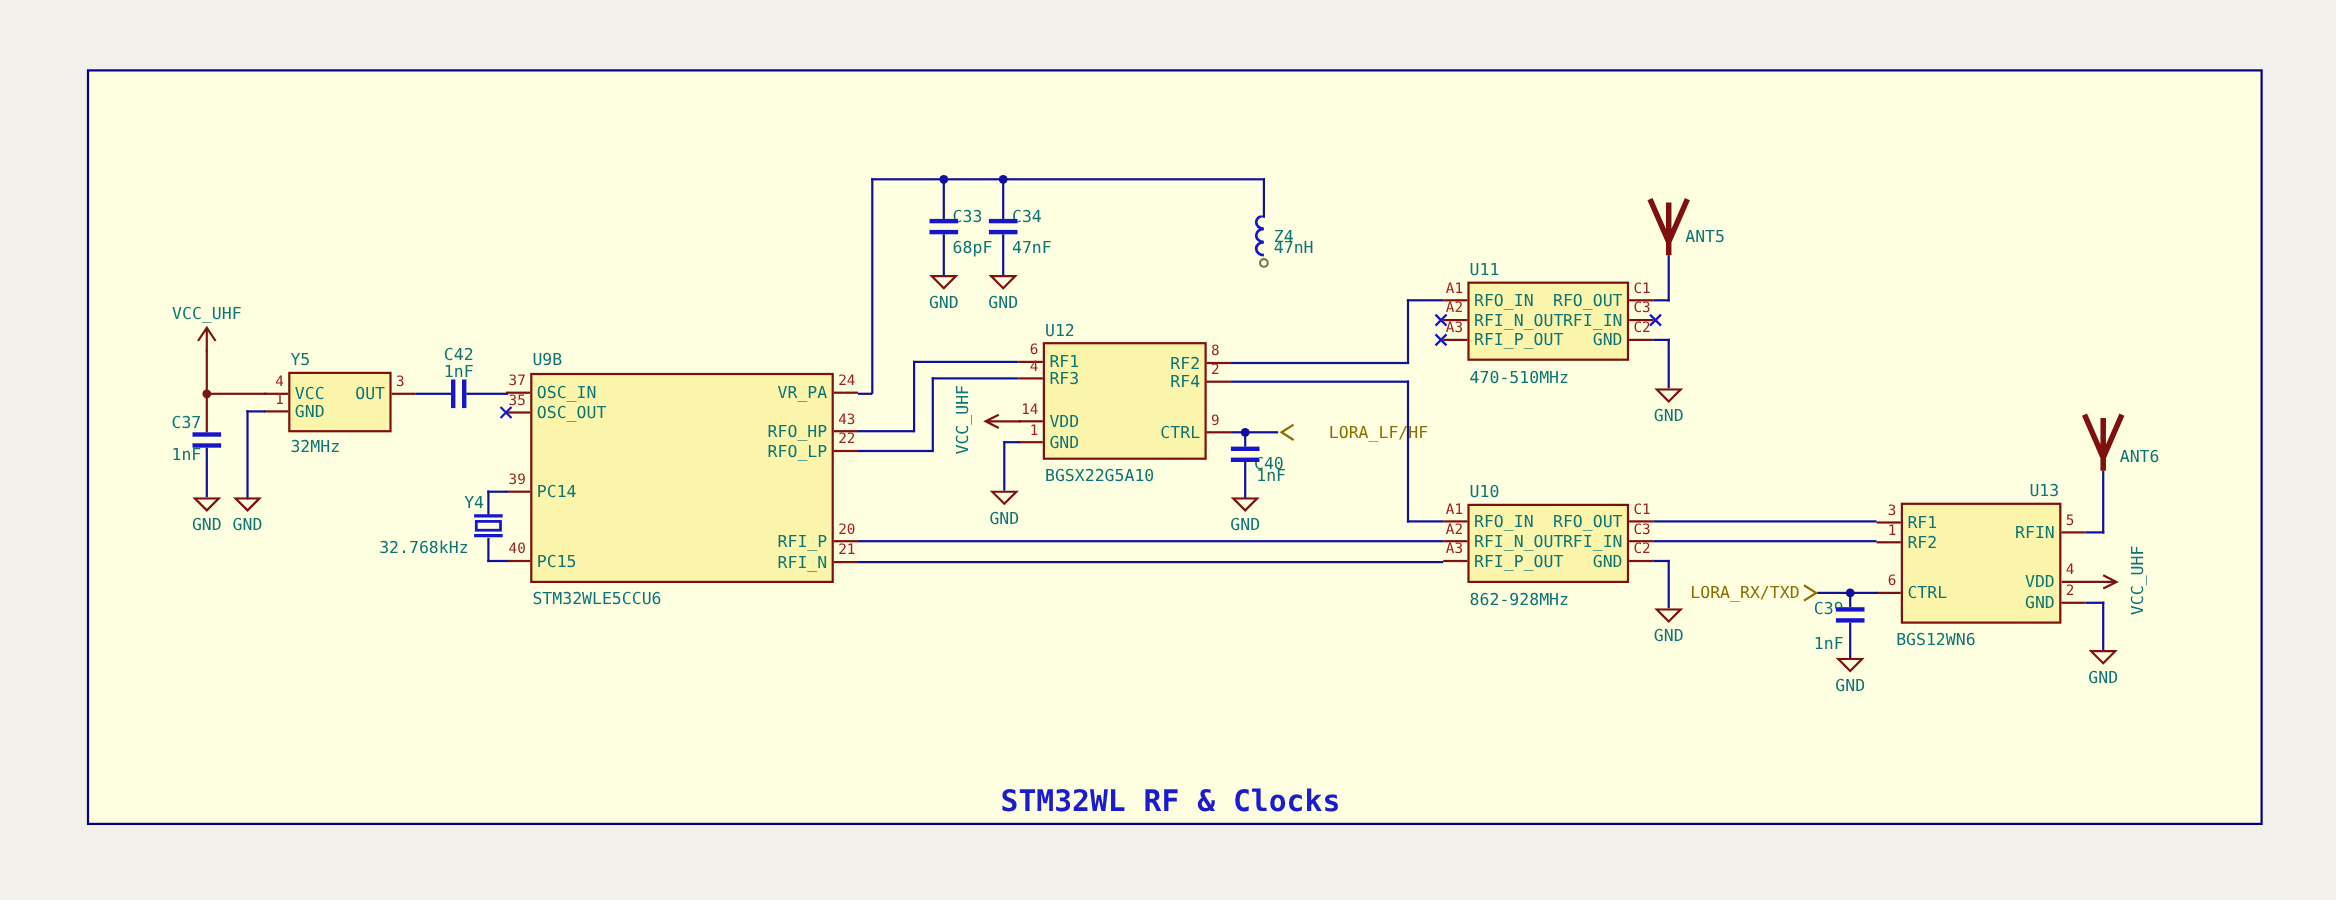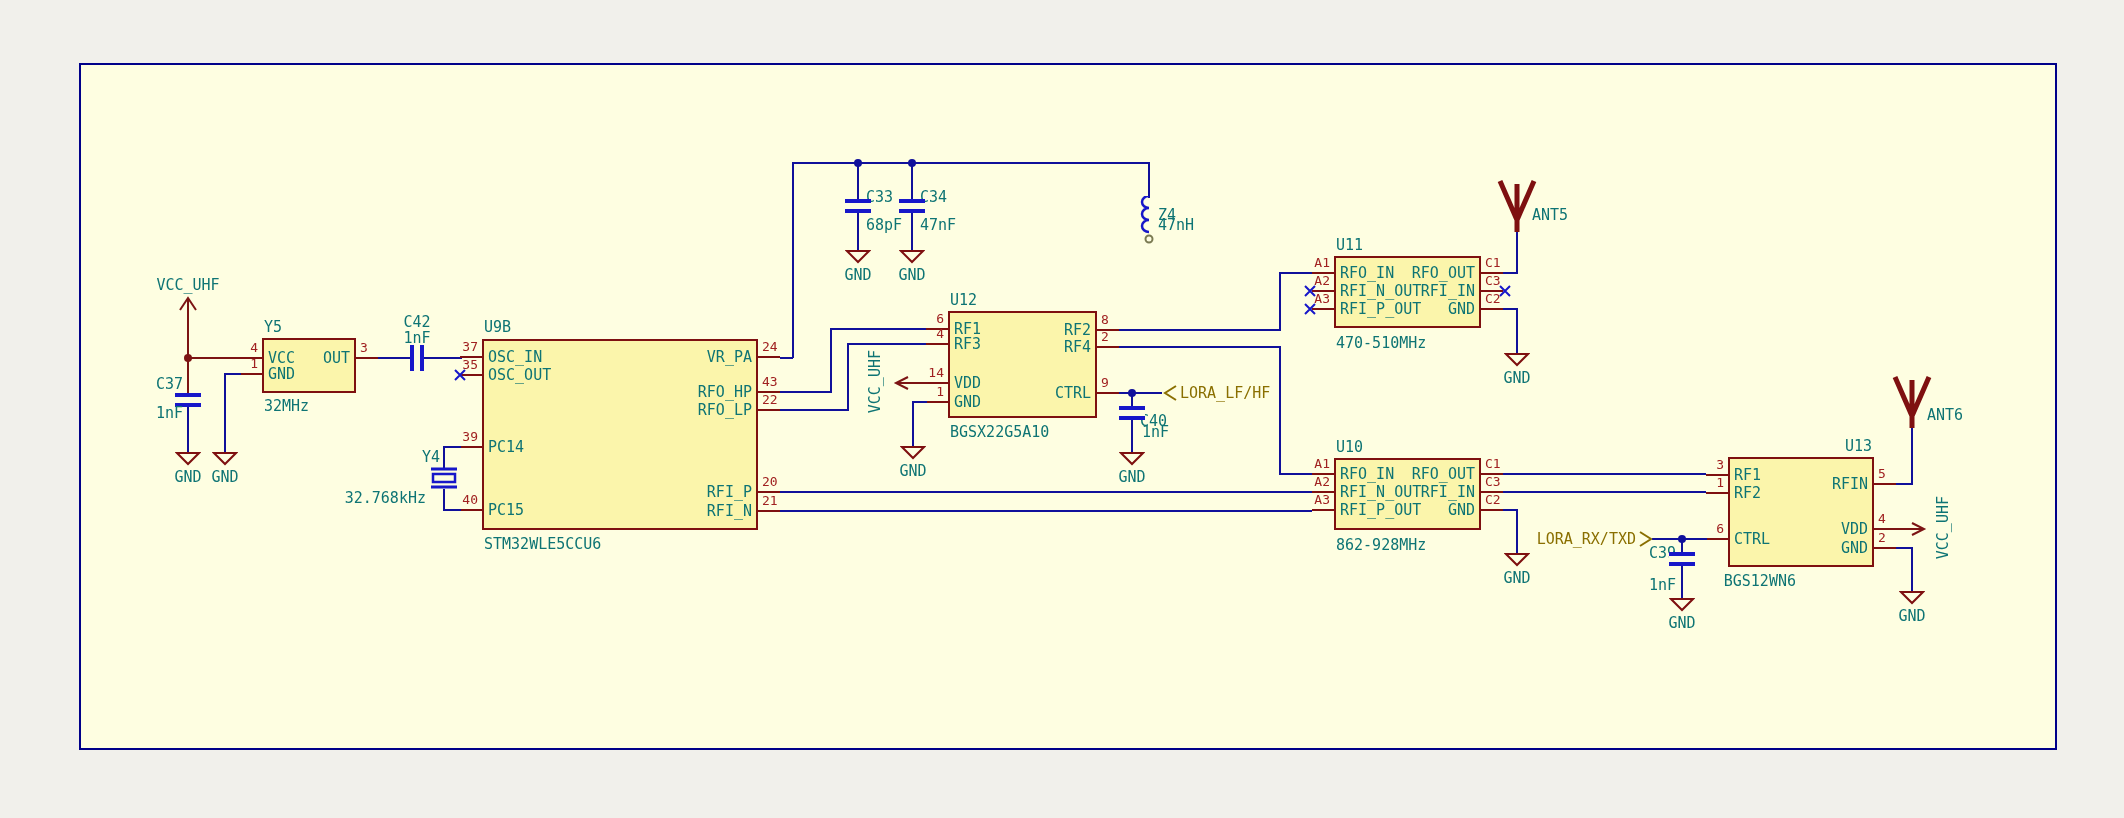--- a/index.html
+++ b/index.html
@@ -22,20 +22,21 @@
   .vt{position:absolute;white-space:nowrap;font:15px/18px "DejaVu Sans Mono",monospace;color:#0e7474;writing-mode:vertical-rl;transform:rotate(180deg)}
   .olab{position:absolute;white-space:nowrap;font:15px/18px "DejaVu Sans Mono",monospace;color:#8a6f00}
   .title{position:absolute;font:bold 27px/30px "DejaVu Sans Mono",monospace;color:#1b1bd0;transform:translateX(-50%)}
 </style>
 </head>
 <body>
 
 <div id="canvas">
 <div class="sheet"></div>
 
+<div class="title" style="left:1064px;top:714px">STM32WL RF &amp; Clocks</div>
 
 <div class="t ca" style="left:188px;top:276px">VCC_UHF</div>
 <svg class="sv" style="left:177px;top:296px" width="22" height="26">
       <path d="M11,24 L11,4 M3,14 L11,2 L19,14" stroke="#7c1414" stroke-width="2" fill="none"></path>
     </svg>
 <div class="w red" style="left:187px;top:318px;width:2px;height:76px"></div>
 <div class="w red" style="left:187px;top:357px;width:55px;height:2px"></div>
 <div class="dot red" style="left:184px;top:354px"></div>
 
 <div class="t ra" style="left:183px;top:375px">C37</div>
@@ -208,21 +209,21 @@
 <div class="caph" style="left:1119px;top:406px"></div>
 <div class="t" style="left:1142px;top:423px">1nF</div>
 <div class="w" style="left:1131px;top:420px;width:2px;height:33px"></div>
 <svg class="sv" style="left:1119px;top:452px" width="26" height="14">
       <polygon points="2,1 24,1 13,12" stroke="#7e1010" stroke-width="2" fill="none"></polygon>
     </svg>
 <div class="t ca" style="left:1132px;top:468px">GND</div>
 <svg class="sv" style="left:1162px;top:384px" width="16" height="18">
       <polyline points="14,2 3,9 14,16" stroke="#8a6f00" stroke-width="2" fill="none"></polyline>
     </svg>
-<div class="olab" style="left:1180px;top:384px">LORA_LF/HF</div>
+<div class="olab" style="left:1208px;top:384px">LORA_LF/HF</div>
 
 <div class="w" style="left:1119px;top:329px;width:162px;height:2px"></div>
 <div class="w" style="left:1279px;top:272px;width:2px;height:59px"></div>
 <div class="w" style="left:1279px;top:272px;width:33px;height:2px"></div>
 <div class="w" style="left:1119px;top:346px;width:162px;height:2px"></div>
 <div class="w" style="left:1279px;top:346px;width:2px;height:129px"></div>
 <div class="w" style="left:1279px;top:473px;width:33px;height:2px"></div>
 
 <div class="box" style="left:1334px;top:256px;width:147px;height:72px"></div>
 <div class="t" style="left:1336px;top:236px">U11</div>

